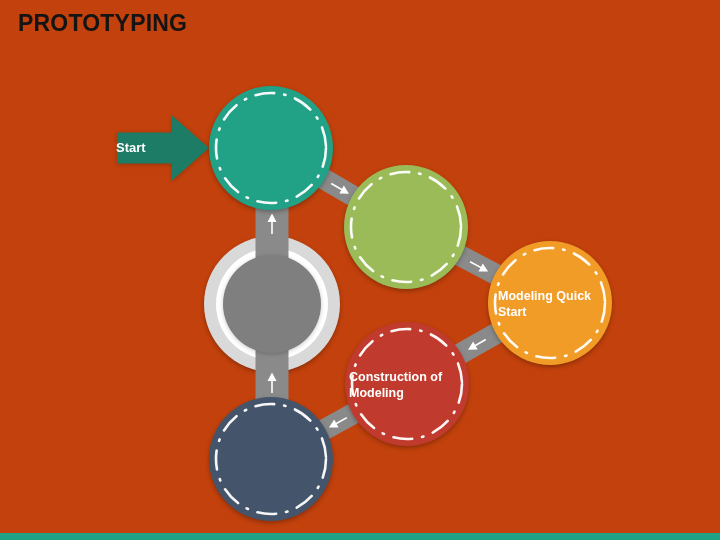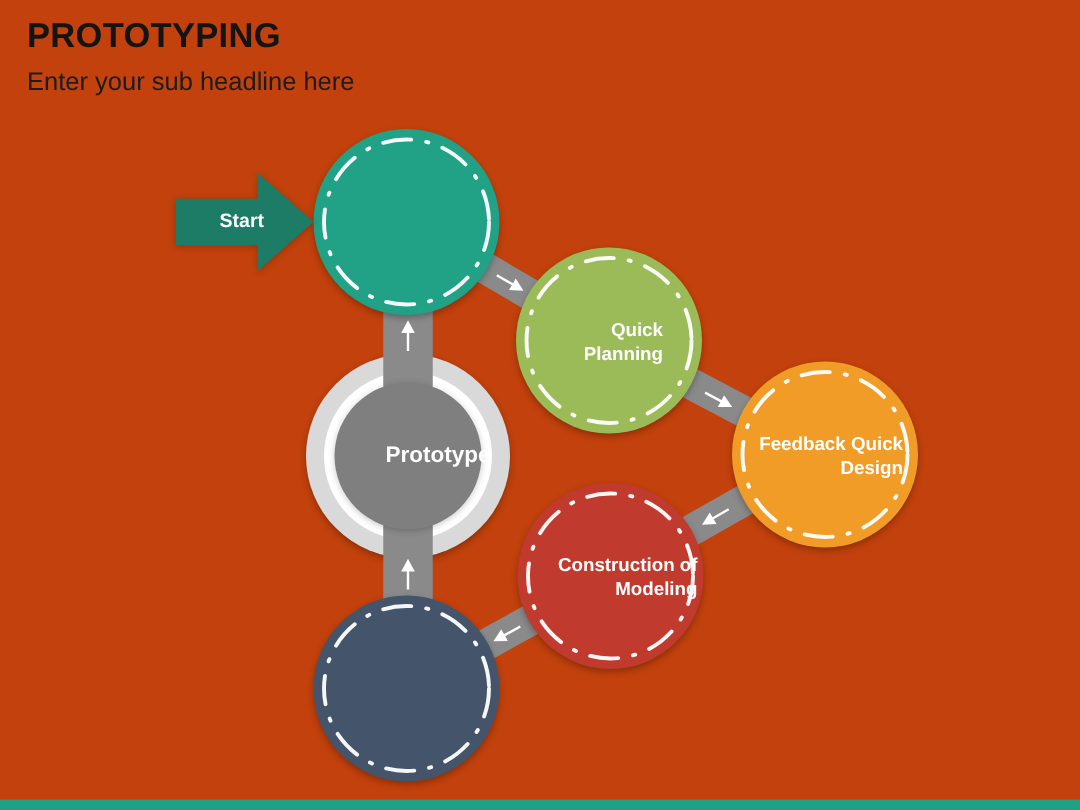--- a/index.html
+++ b/index.html
@@ -13,38 +13,37 @@
   .diagram-svg{position:absolute;left:0;top:0;width:720px;height:540px;}
   .connector{stroke:#8a8a8a;stroke-width:21;fill:none;}
   .connector-vertical{stroke:#8a8a8a;stroke-width:33;fill:none;}
   .dashed-ring{fill:none;stroke:#ffffff;stroke-width:2.6;stroke-dasharray:19 10 1.5 10;stroke-linecap:round;opacity:.95;}
   .flow-arrow line{stroke:#ffffff;stroke-width:1.6;}
   .flow-arrow polygon{fill:#ffffff;}
   .shadow{filter:drop-shadow(0px 2px 2px rgba(0,0,0,.28));}
   .soft-shadow{filter:drop-shadow(0px 1px 2px rgba(0,0,0,.22));}
   .circle-label{
     position:absolute;transform:translate(-50%,-50%);
-    color:#ffffff;font-weight:bold;font-size:12.5px;line-height:1.3;text-align:right;
+    color:#ffffff;font-weight:bold;font-size:12.5px;line-height:1.3;text-align:left;
   }
   .label-communication{left:271px;top:148px;width:130px;}
   .label-quick{left:406px;top:228px;width:72px;}
   .label-modeling{left:550px;top:304px;width:104px;}
   .label-construction{left:407px;top:385px;width:116px;}
   .label-deployment{left:271px;top:460px;width:98px;}
   .label-prototype{left:272px;top:304px;width:110px;font-size:15px;}
   .label-start{left:146px;top:148px;width:60px;font-size:13px;}
   .footer-bar{position:absolute;left:0;bottom:0;width:720px;height:7px;background:#1fa185;}
 </style>
 </head>
 <body>
 
 <div class="slide">
 
   <h1 class="slide-title">PROTOTYPING</h1>
-  <p class="slide-subtitle">Enter your sub headline here</p>
 
   <svg class="diagram-svg" viewBox="0 0 720 540">
 
     <circle cx="272" cy="304" r="68" class="shadow" fill="#d9d9d9"></circle>
     <circle cx="272" cy="304" r="56" fill="#ffffff"></circle>
 
     <line class="connector" x1="271" y1="148" x2="406" y2="227"></line>
     <line class="connector" x1="406" y1="227" x2="550" y2="303"></line>
     <line class="connector" x1="550" y1="303" x2="407" y2="384"></line>
     <line class="connector" x1="407" y1="384" x2="271" y2="459"></line>
@@ -95,19 +94,17 @@
     </g>
     <g class="shadow">
       <circle cx="271" cy="459" r="62" fill="#44546a"></circle>
       <circle class="dashed-ring" cx="271" cy="459" r="55"></circle>
     </g>
 
     <polygon class="soft-shadow" points="117,132.5 172,132.5 172,115.5 209,148 172,180.5 172,163.5 117,163.5" fill="#1d7c66"></polygon>
   </svg>
 
   <div class="circle-label label-start">Start</div>
-  <div class="circle-label label-quick">Quick Planning</div>
-  <div class="circle-label label-modeling">Feedback Quick Design</div>
+  <div class="circle-label label-modeling">Modeling Quick Start</div>
   <div class="circle-label label-construction">Construction of Modeling</div>
-  <div class="circle-label label-prototype">Prototype</div>
 
   <div class="footer-bar"></div>
 </div>
 
 </body></html>

